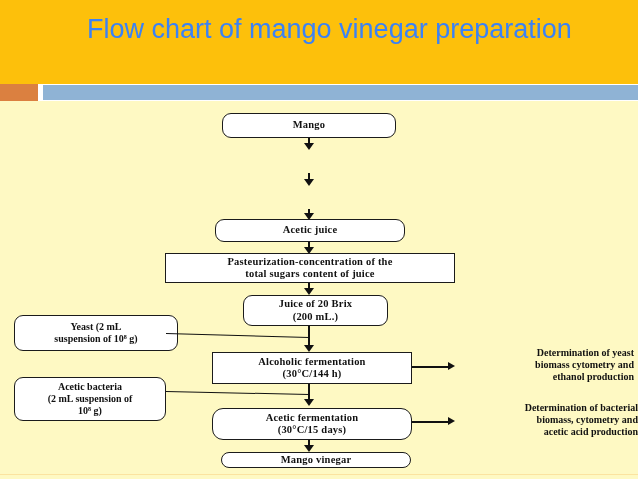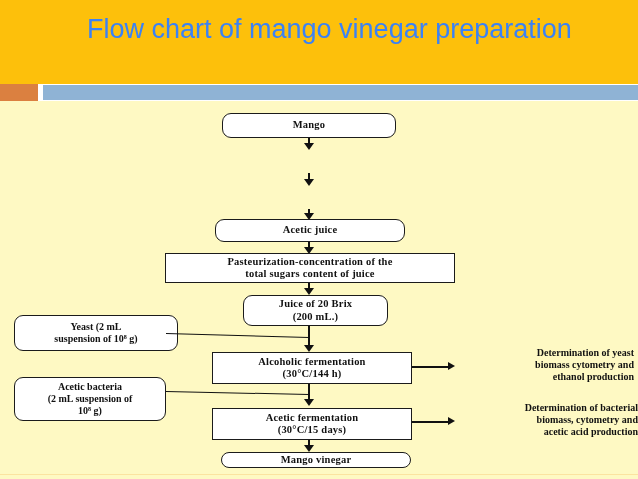--- a/index.html
+++ b/index.html
@@ -154,21 +154,21 @@
 
   <div class="vline" style="left:308px;top:225px;height:22px;"></div>
   <div class="arrow-down" style="left:304px;top:244px;"></div>
 
   <div class="node" style="left:212px;top:251px;width:200px;height:32px;">Alcoholic fermentation
 (30°C/144 h)</div>
 
   <div class="vline" style="left:308px;top:283px;height:18px;"></div>
   <div class="arrow-down" style="left:304px;top:298px;"></div>
 
-  <div class="node" style="left:212px;top:307px;width:200px;height:32px;">Acetic fermentation
+  <div class="node" style="left:212px;top:307px;width:200px;height:32px;border-radius:11px;">Acetic fermentation
 (30°C/15 days)</div>
 
   <div class="vline" style="left:308px;top:339px;height:8px;"></div>
   <div class="arrow-down" style="left:304px;top:344px;"></div>
 
   <div class="node round" style="left:221px;top:351px;width:190px;height:16px;">Mango vinegar</div>
 
   <div class="sidenode" style="left:14px;top:214px;width:164px;height:36px;">Yeast (2 mL
 suspension of 10⁸ g)</div>
 

